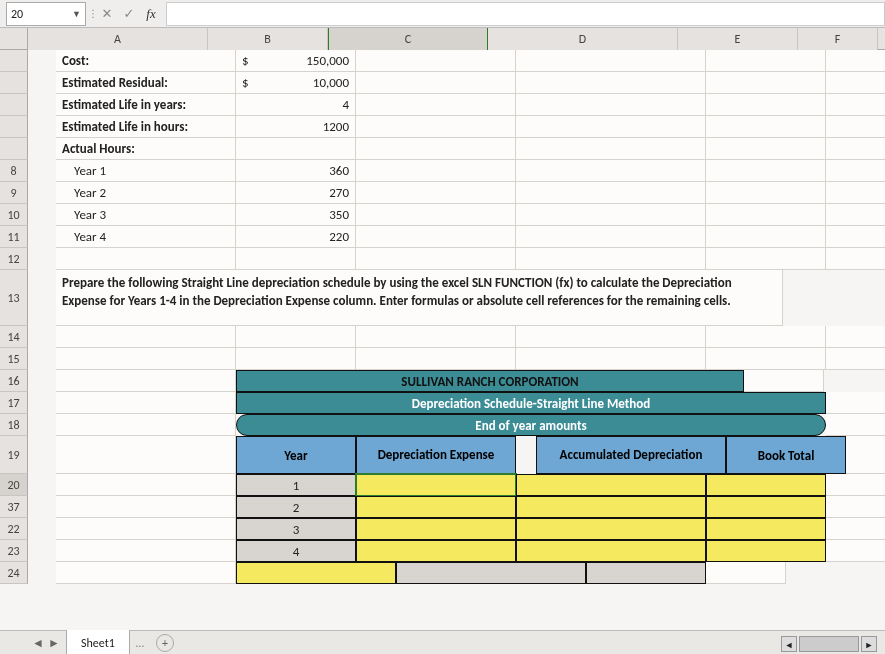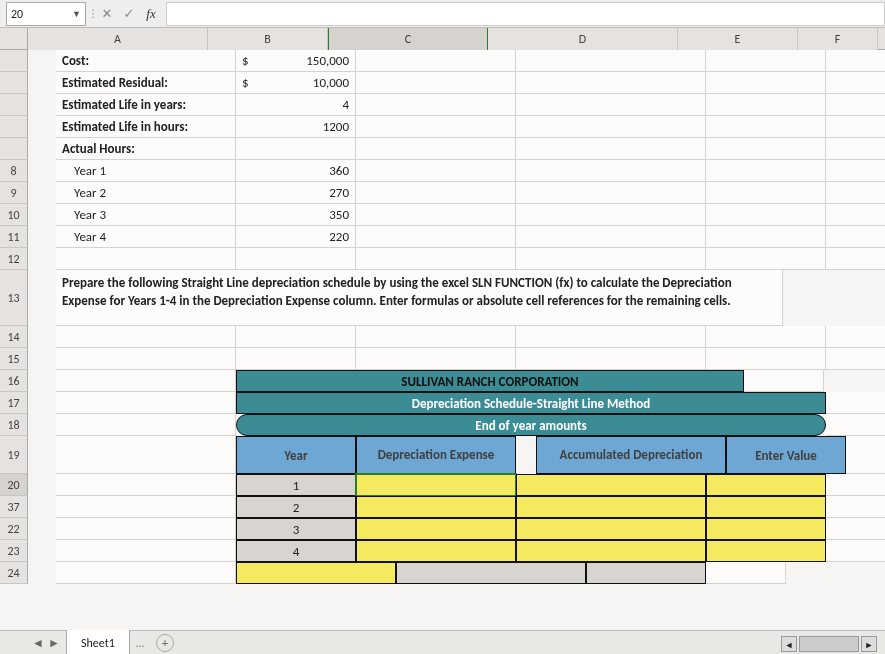--- a/index.html
+++ b/index.html
@@ -39,21 +39,21 @@
   .wB { width: 120px; }
   .wC { width: 160px; }
   .wD { width: 190px; }
   .wE { width: 120px; }
   .wF { width: 80px; }
   
   .instr { font-weight: 600; font-size: 13px; line-height: 1.35; white-space: normal; align-items: flex-start; padding-top:4px; }
   
   .teal-hd { background: #3c8c95; border: 1px solid #111; color:#111; text-align:center; justify-content:center; font-weight:600; }
   .teal-sub { background: #3c8c95; border: 1px solid #111; color:#ffffff; text-align:center; justify-content:center; font-weight:600; }
-  .blue-hd { background: #6fa7d4; border: 1px solid #111; color:#404040; text-align:center; justify-content:center; font-weight:600; }
+  .blue-hd { background: #6fa7d4; border: 1px solid #111; color:#000000; text-align:center; justify-content:center; font-weight:600; }
   .gray-cell { background: #d8d5d1; border: 1px solid #111; justify-content:center; }
   .yellow-cell { background: #f5e960; border: 1px solid #111; }
   
   .selcell { outline: 2px solid #2b7d2b; outline-offset:-1px; }
   
   .sheet-tabs { height: 24px; background: #eae8e5; border-top:1px solid #bbb; display:flex; align-items:center; padding-left: 30px; font-size:12px; }
   .tab-nav { width:16px; text-align:center; color:#666; }
   .sheet-tab { background:#fff; border:1px solid #aaa; border-bottom:none; padding:12px 14px; margin-left:4px; font-weight:500; }
   .tab-dots { padding:0 6px; color:#888; }
   .tab-plus { width:18px; height:18px; border:1px solid #aaa; border-radius:50%; display:flex; align-items:center; justify-content:center; margin-left:6px; color:#666; }
@@ -249,21 +249,21 @@
           <div class="cell wA"></div>
           <div class="cell teal-sub" style="width:590px;border-radius:11px;">End of year amounts</div>
           <div class="cell wF"></div>
         </div>
 
       <div class="row th">
           <div class="cell wA"></div>
         <div class="cell blue-hd wB">Year</div>
         <div class="cell blue-hd wC" style="white-space:normal;line-height:1.15;">Depreciation Expense</div>
         <div class="cell blue-hd wD" style="white-space:normal;line-height:1.15;margin-left:20px;">Accumulated Depreciation</div>
-        <div class="cell blue-hd wE">Enter Value</div>
+        <div class="cell blue-hd wE">Book Total</div>
         <div class="cell wF"></div>
       </div>
 
       <div class="row">
           <div class="cell wA"></div>
         <div class="cell gray-cell wB">1</div>
         <div class="cell yellow-cell wC selcell"></div>
         <div class="cell yellow-cell wD"></div>
         <div class="cell yellow-cell wE"></div>
         <div class="cell wF"></div>

